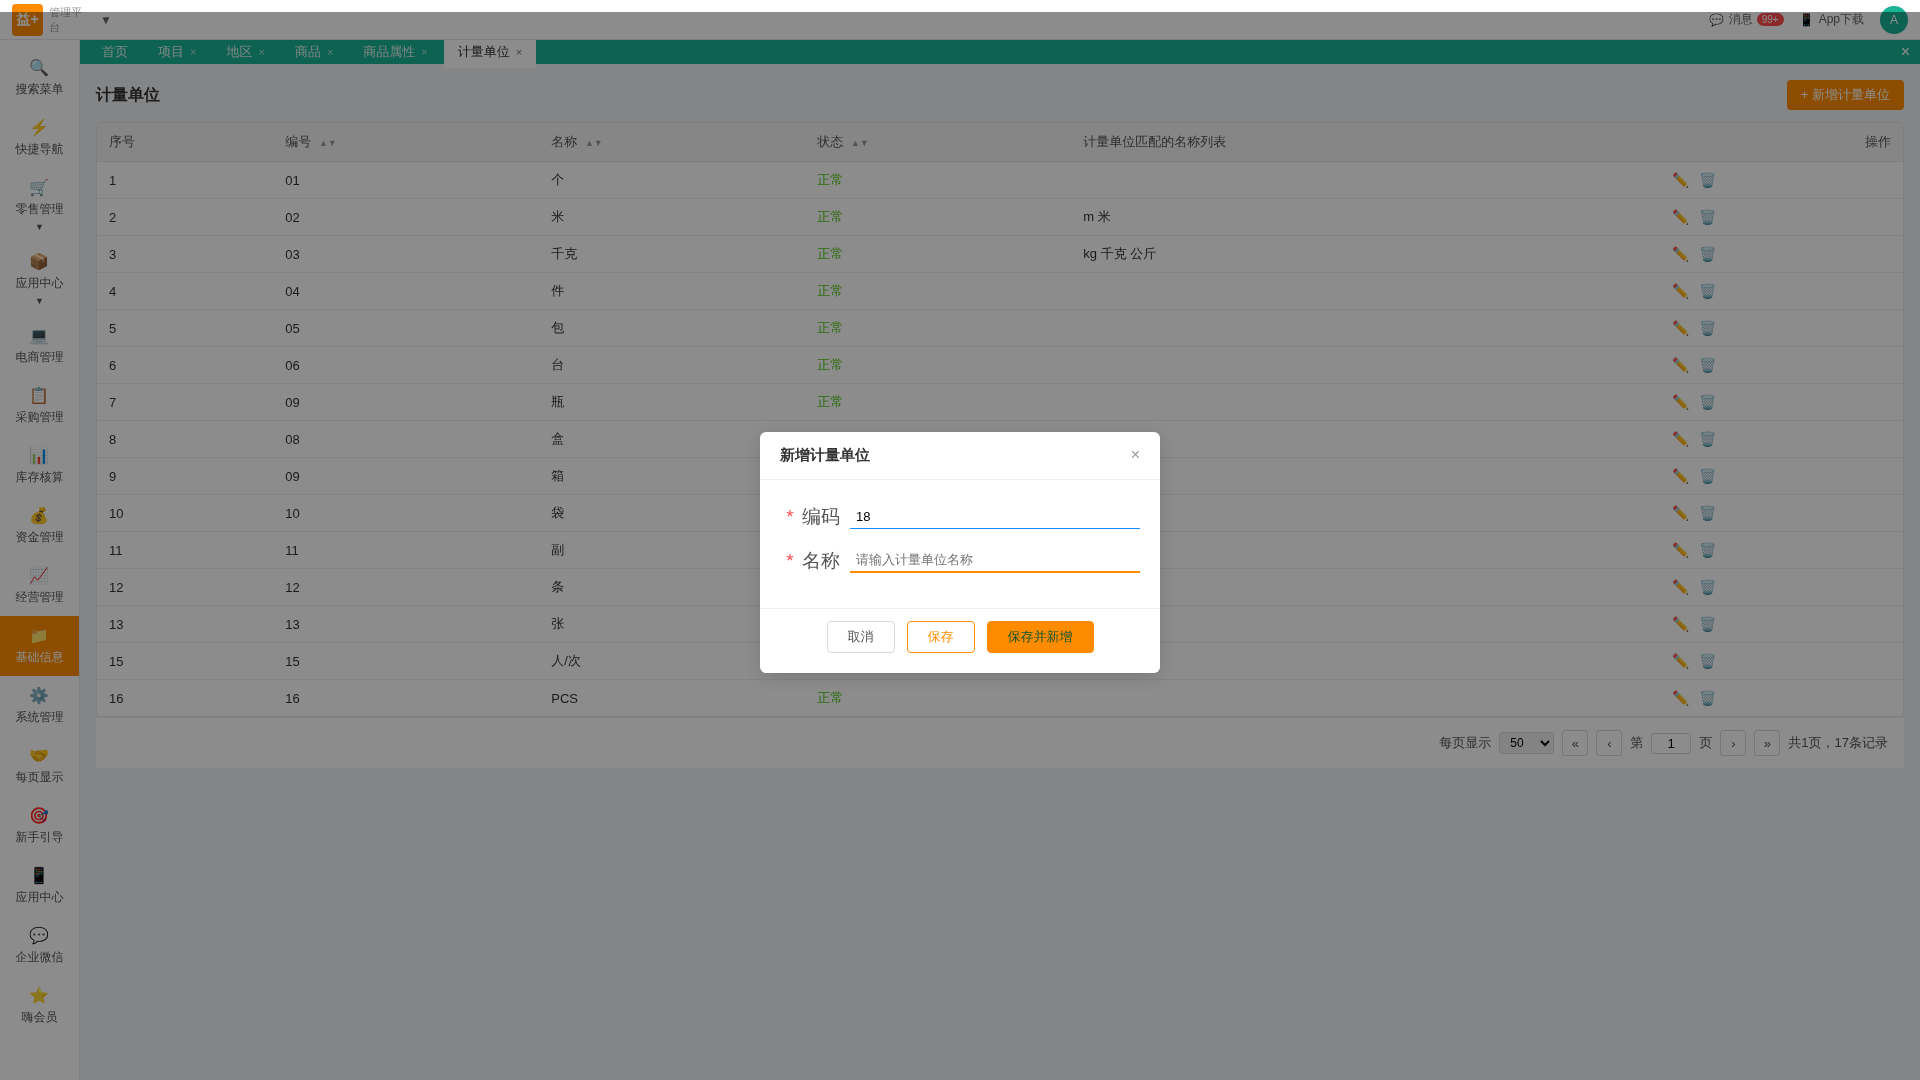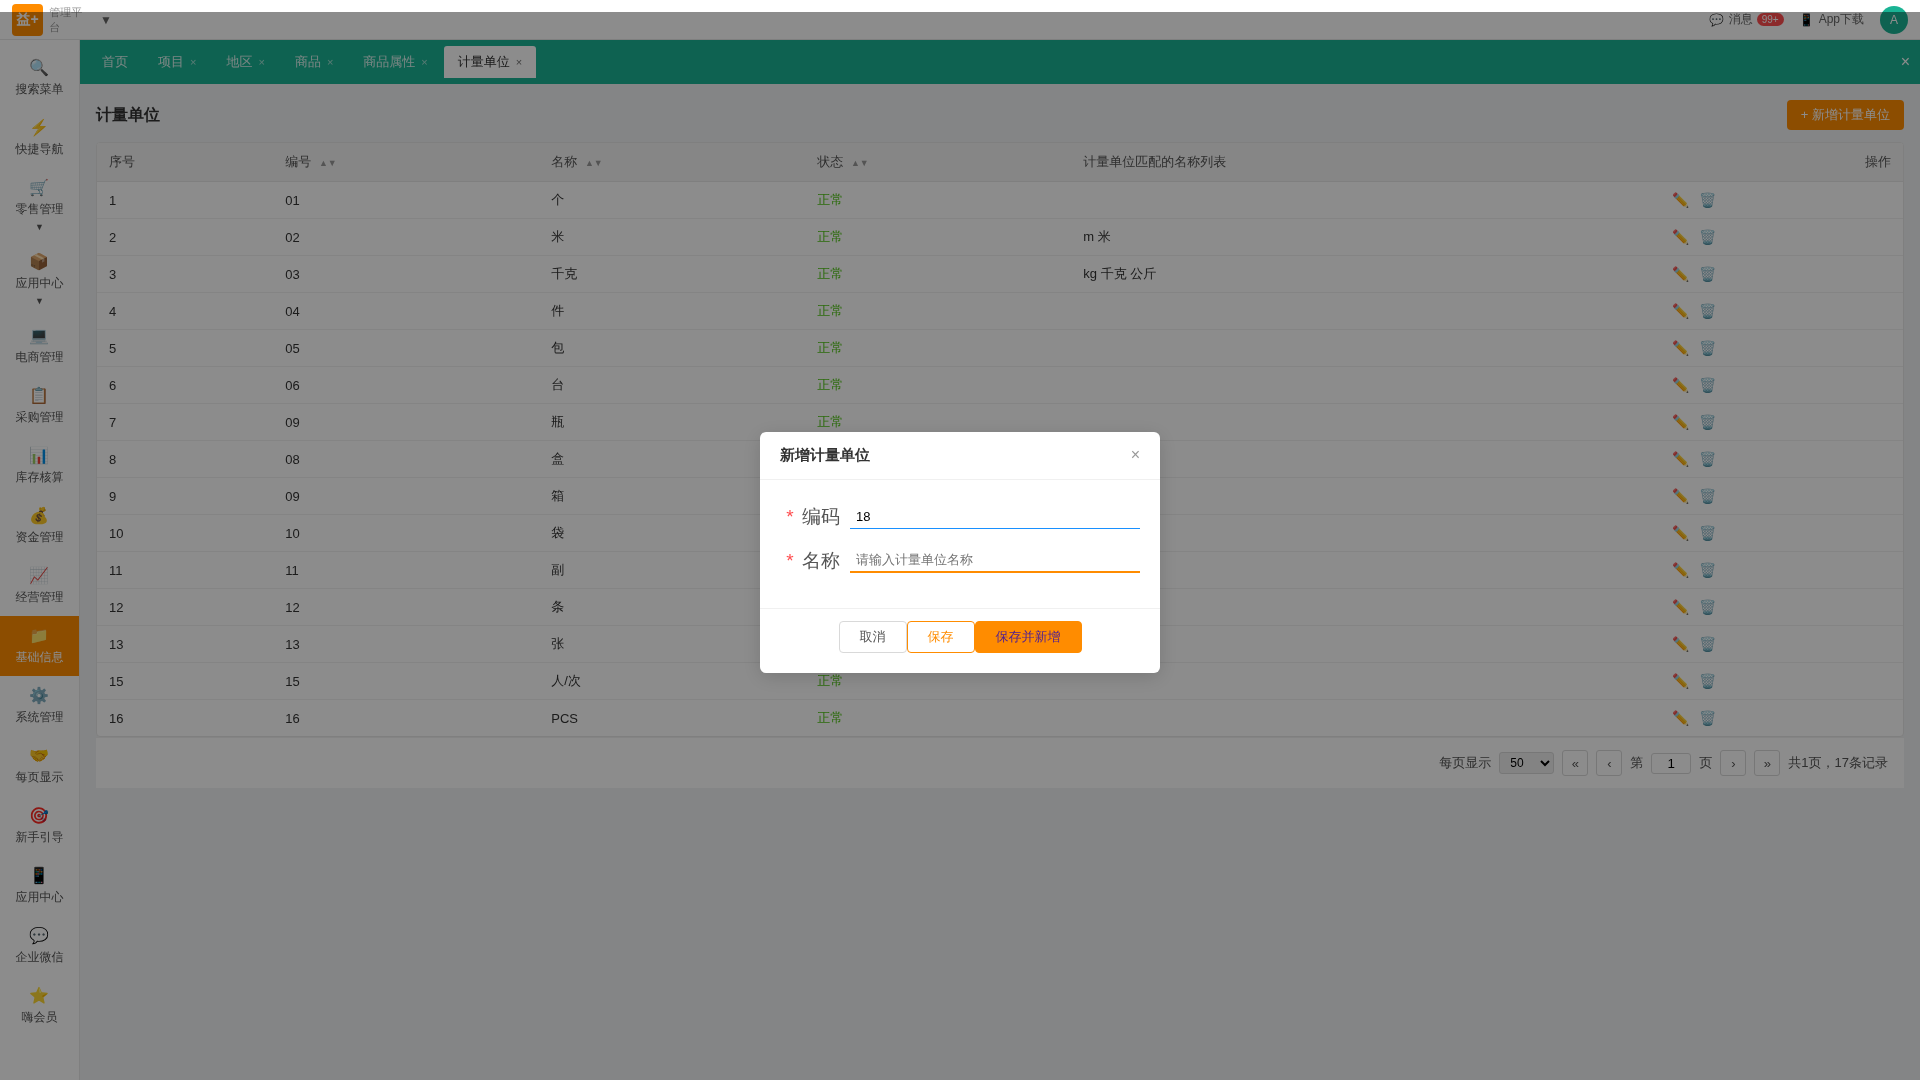--- a/index.html
+++ b/index.html
@@ -20,21 +20,21 @@
     
     .sidebar { width: 80px; background: #fff; border-right: 1px solid #e8e8e8; display: flex; flex-direction: column; padding-top: 8px; }
     .sidebar-item { padding: 10px 4px; text-align: center; cursor: pointer; font-size: 12px; color: #555; display: flex; flex-direction: column; align-items: center; gap: 4px; }
     .sidebar-item.active { background: #ff8c00; color: white; }
     .sidebar-icon { font-size: 16px; }
 
     
     .content-area { flex: 1; display: flex; flex-direction: column; overflow: hidden; }
 
     
-    .tabs-bar { height: 44px; background: #1ab394; display: flex; align-items: center; padding: 0 8px; gap: 2px; position: relative; }
+    .tabs-bar { height: 24px; background: #1ab394; display: flex; align-items: center; padding: 0 8px; gap: 2px; position: relative; }
     .tab { height: 32px; padding: 0 14px; display: flex; align-items: center; gap: 6px; border-radius: 3px 3px 0 0; cursor: pointer; font-size: 13px; color: rgba(255,255,255,0.85); background: transparent; }
     .tab.active { background: #fff; color: #333; }
     .tab-close { font-size: 11px; opacity: 0.7; }
     .tabs-close-all { position: absolute; right: 10px; color: white; cursor: pointer; font-size: 16px; }
 
     
     .page-content { flex: 1; padding: 16px; background: #f0f2f5; overflow-y: auto; }
     .page-header { display: flex; align-items: center; justify-content: space-between; margin-bottom: 12px; }
     .page-title { font-size: 16px; font-weight: 600; color: #333; }
     .add-btn { background: #ff8c00; color: white; border: none; padding: 6px 14px; border-radius: 4px; cursor: pointer; font-size: 13px; }
@@ -63,24 +63,24 @@
     .modal-header { padding: 14px 20px; border-bottom: 1px solid #f0f0f0; display: flex; align-items: center; justify-content: space-between; }
     .modal-title { font-size: 15px; font-weight: 600; color: #333; }
     .modal-close { cursor: pointer; color: #999; font-size: 16px; }
     .modal-body { padding: 24px 20px 16px; }
     .form-row { display: flex; align-items: center; margin-bottom: 18px; }
     .form-label { width: 60px; text-align: right; margin-right: 10px; font-size: 19px; color: #555; flex-shrink: 0; }
     .required-star { color: #ff4d4f; margin-right: 3px; }
     .form-input { flex: 1; border: none; border-bottom: 1px solid #d9d9d9; padding: 4px 6px; font-size: 13px; outline: none; background: transparent; }
     .form-input.has-value { border-bottom-color: #1890ff; }
     .form-input-name { border-bottom: 2px solid #ff8c00; }
-    .modal-footer { padding: 12px 20px 20px; display: flex; align-items: center; justify-content: center; border-top: 1px solid #f0f0f0; }
+    .modal-footer { padding: 12px 20px 20px; display: flex; align-items: center; justify-content: center; gap: 12px; border-top: 1px solid #f0f0f0; }
     .btn-cancel { border: 1px solid #d9d9d9; background: #fff; padding: 6px 20px; border-radius: 4px; cursor: pointer; font-size: 13px; color: #555; }
     .btn-save { background: #fff; border: 1px solid #ff8c00; color: #ff8c00; padding: 6px 20px; border-radius: 4px; cursor: pointer; font-size: 13px; }
-    .btn-save-new { background: #ff8c00; border: 1px solid #ff8c00; color: #4c1d95; padding: 6px 20px; border-radius: 4px; cursor: pointer; font-size: 13px; }
+    .btn-save-new { background: #ff8c00; border: 1px solid #ff8c00; color: #14532d; padding: 6px 20px; border-radius: 4px; cursor: pointer; font-size: 13px; }
 
     .header-dropdown { display: flex; align-items: center; gap: 3px; cursor: pointer; }
     .avatar-circle { width: 28px; height: 28px; border-radius: 50%; background: #1ab394; display: flex; align-items: center; justify-content: center; color: white; font-size: 12px; }
   </style>
 </head>
 <body>
 
 <div class="app-container">
 
   <div class="header">

